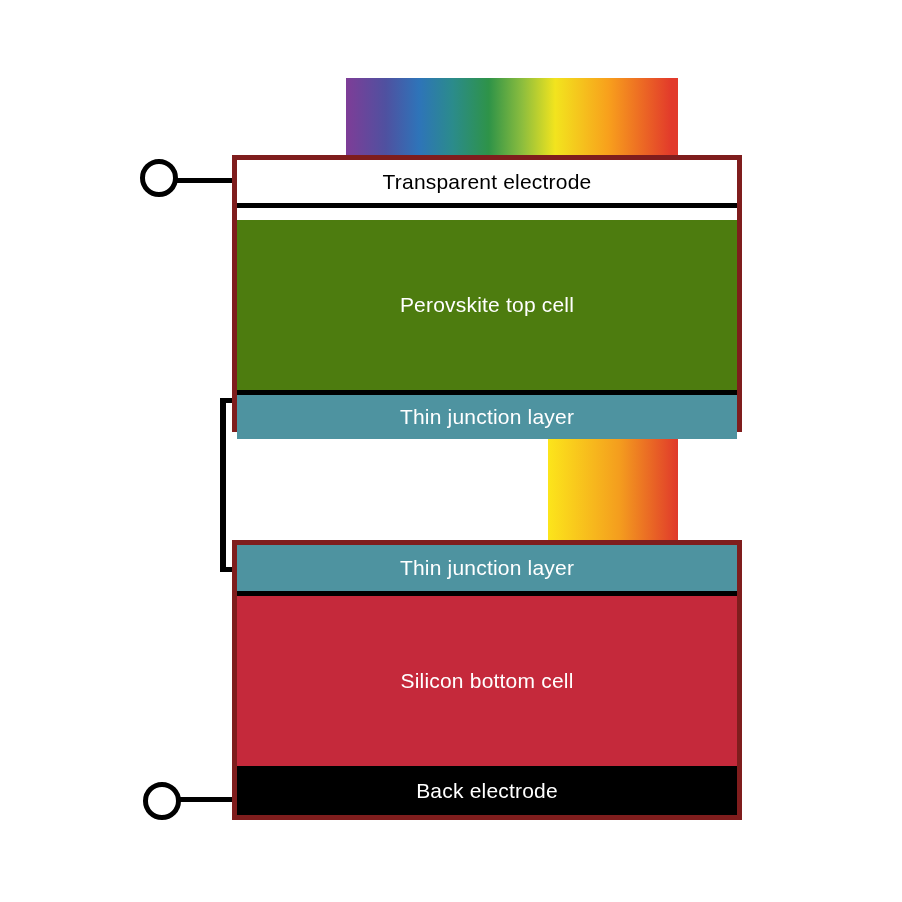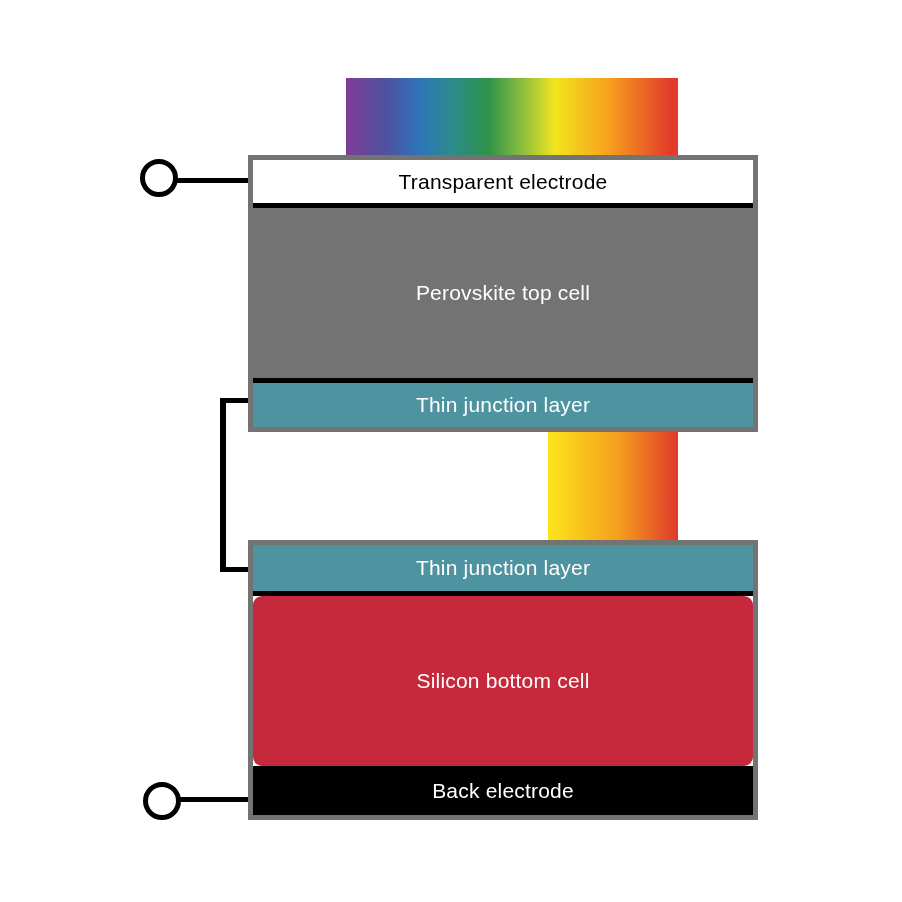--- a/index.html
+++ b/index.html
@@ -20,44 +20,44 @@
   }
   .beam {
     position: absolute;
     left: 548px; top: 432px;
     width: 130px; height: 108px;
   }
 
   
   .stack {
     position: absolute;
-    left: 248px;
+    left: 232px;
     width: 510px;
-    border: 5px solid #737373;
+    border: 5px solid #7f1d1d;
     box-sizing: border-box;
     z-index: 2;
   }
   .top-stack { top: 155px; height: 277px; }
   .bottom-stack { top: 540px; height: 280px; }
 
   .layer {
     display: flex;
     align-items: center;
     justify-content: center;
     font-size: 21px;
     letter-spacing: 0.2px;
     font-weight: 500;
   }
   .sep { height: 5px; background: #000; }
 
   .layer.electrode       { height: 43px; }
   .layer.perovskite      { height: 170px; }
   .layer.junction-top    { height: 44px; }
   .layer.junction-bottom { height: 46px; }
-  .layer.silicon         { height: 170px; border-radius: 9px; }
+  .layer.silicon         { height: 170px; }
   .layer.reflector       { height: 49px; }
 
   
   .wire { position: absolute; background: #000; z-index: 1; }
   .wire.terminal-top    { left: 176px; top: 178px; width: 74px; height: 5px; }
   .wire.terminal-bottom { left: 176px; top: 797px; width: 74px; height: 5px; }
   .wire.interconnect-v   { left: 220px; top: 398px; width: 6px;  height: 174px; }
   .wire.interconnect-h1  { left: 226px; top: 398px; width: 24px; height: 5px; }
   .wire.interconnect-h2  { left: 226px; top: 567px; width: 24px; height: 5px; }
 
@@ -79,21 +79,21 @@
 
   <div class="spectrum" style="background: linear-gradient(90deg, rgb(126, 61, 151) 0%, rgb(79, 81, 160) 12%, rgb(46, 116, 185) 22%, rgb(43, 139, 140) 32%, rgb(46, 147, 72) 43%, rgb(139, 189, 62) 53%, rgb(242, 228, 30) 63%, rgb(248, 160, 28) 79%, rgb(226, 58, 43) 98%);"></div>
 
   <div class="beam" style="background: linear-gradient(90deg, rgb(252, 229, 27) 0%, rgb(244, 157, 30) 55%, rgb(224, 57, 43) 100%);"></div>
 
   <div class="stack top-stack">
     <div class="layer electrode" style="background-color: rgb(255, 255, 255); color: rgb(0, 0, 0);">
       <span>Transparent electrode</span>
     </div>
     <div class="sep"></div>
-    <div class="layer perovskite" style="background-color: #737373; color: rgb(255, 255, 255);">
+    <div class="layer perovskite" style="background-color: #4d7c0f; color: rgb(255, 255, 255); margin-top: 12px;">
       <span>Perovskite top cell</span>
     </div>
     <div class="sep"></div>
     <div class="layer junction-top" style="background-color: rgb(78, 147, 160); color: rgb(255, 255, 255);">
       <span>Thin junction layer</span>
     </div>
   </div>
 
   <div class="stack bottom-stack">
     <div class="layer junction-bottom" style="background-color: rgb(78, 147, 160); color: rgb(255, 255, 255);">

